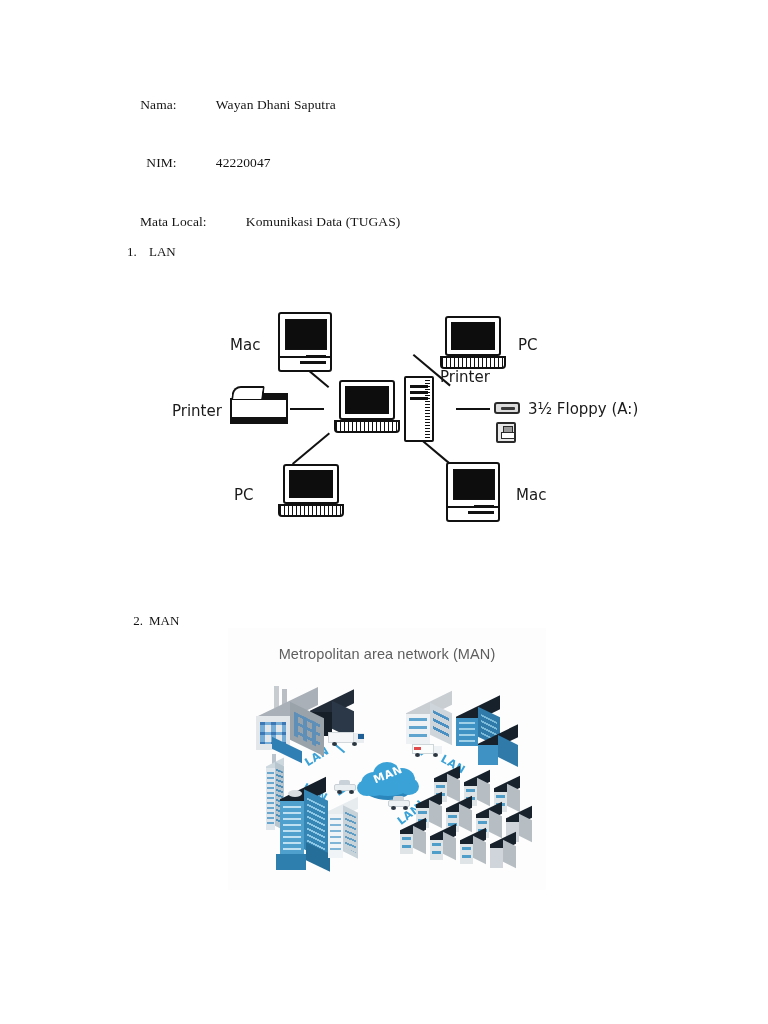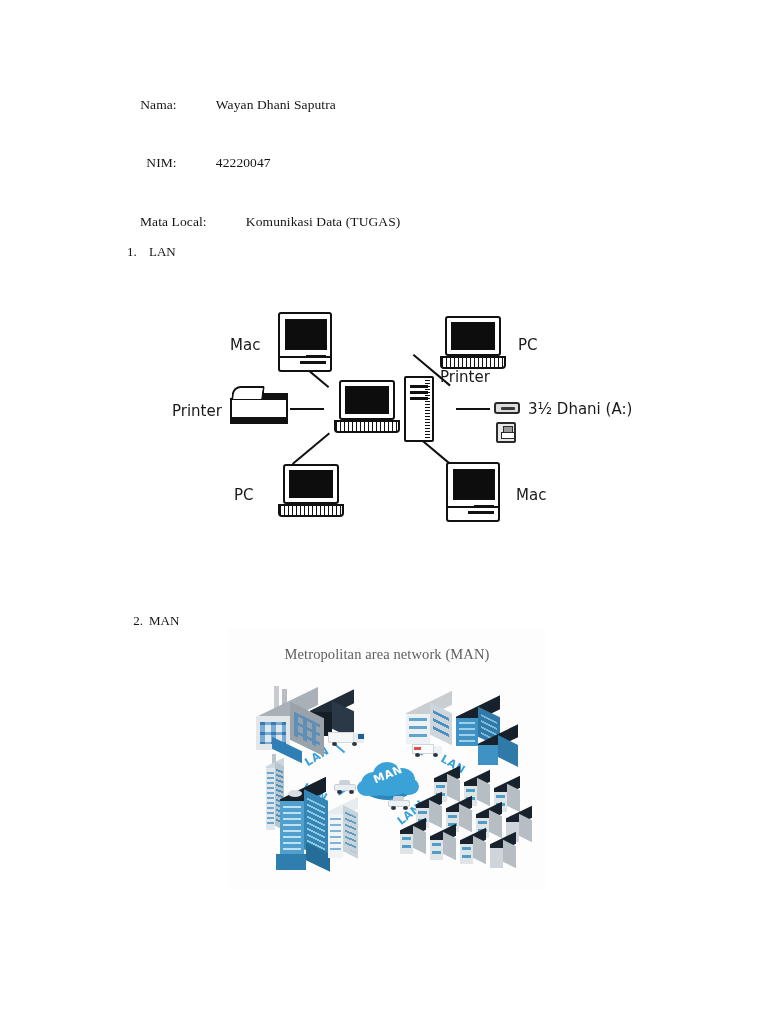--- a/index.html
+++ b/index.html
@@ -263,21 +263,21 @@
     top: 628px;
     width: 318px;
     height: 262px;
     background: #fdfdfd;
   }
   .man-title {
     position: absolute;
     left: 0; top: 18px;
     width: 318px;
     text-align: center;
-    font-family: Liberation Serif, serif;
+    font-family: Liberation Sans, sans-serif;
     font-size: 14.5px;
     color: #5e5e5e;
     letter-spacing: 0.1px;
   }
   .man-canvas {
     position: absolute;
     left: 0; top: 48px;
     width: 318px;
     height: 214px;
   }
@@ -410,21 +410,21 @@
 
       <div class="server-tower" style="left:226px; top:84px;">
         <span class="hatch"></span>
         <span class="bay" style="top:7px;"></span>
         <span class="bay" style="top:13px;"></span>
         <span class="bay" style="top:19px;"></span>
       </div>
       <div class="node-label" style="left:262px; top:76px;">Printer</div>
 
       <div class="floppy-drive" style="left:316px; top:110px;"></div>
-      <div class="node-label" style="left:350px; top:108px;">3½ Dhani (A:)</div>
+      <div class="node-label" style="left:350px; top:108px;">3½ Floppy (A:)</div>
       <div class="floppy-disk" style="left:318px; top:130px;">
         <span class="shutter"></span>
         <span class="lbl"></span>
       </div>
 
       <div class="node-label" style="left:56px; top:194px;">PC</div>
       <div class="laptop" style="left:100px; top:172px;">
         <span class="lid">
             <i></i>
           </span>

